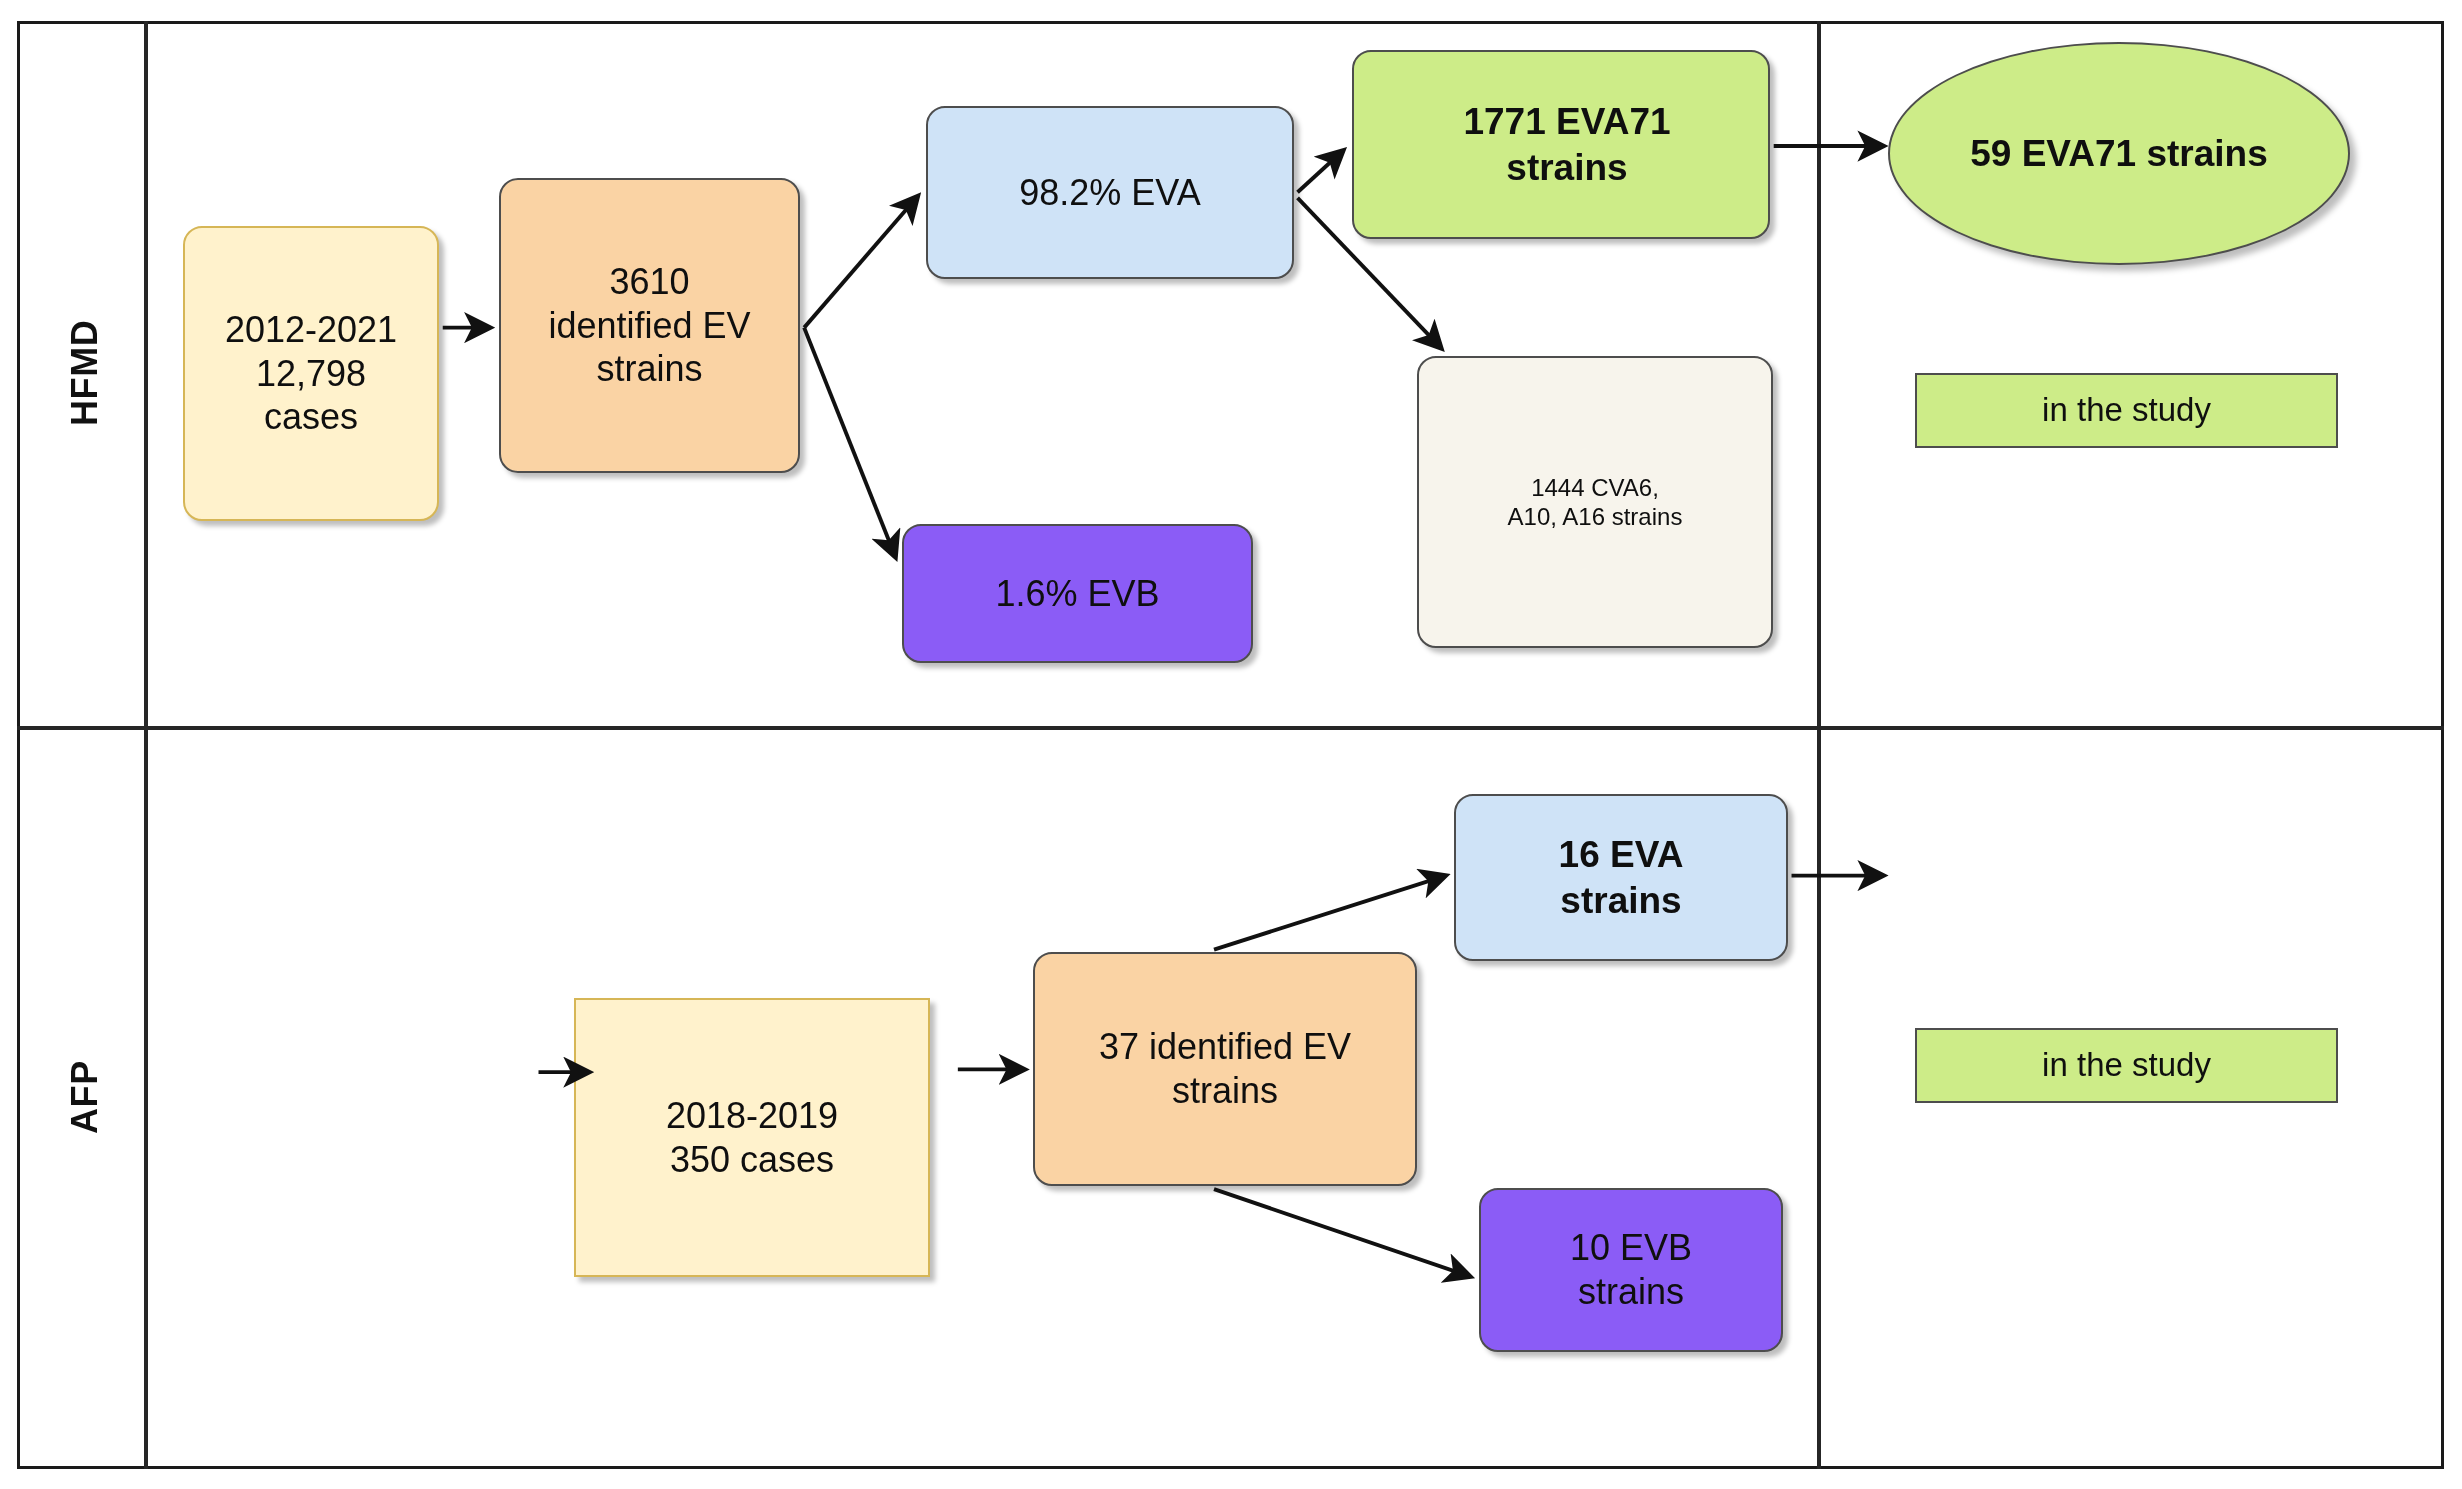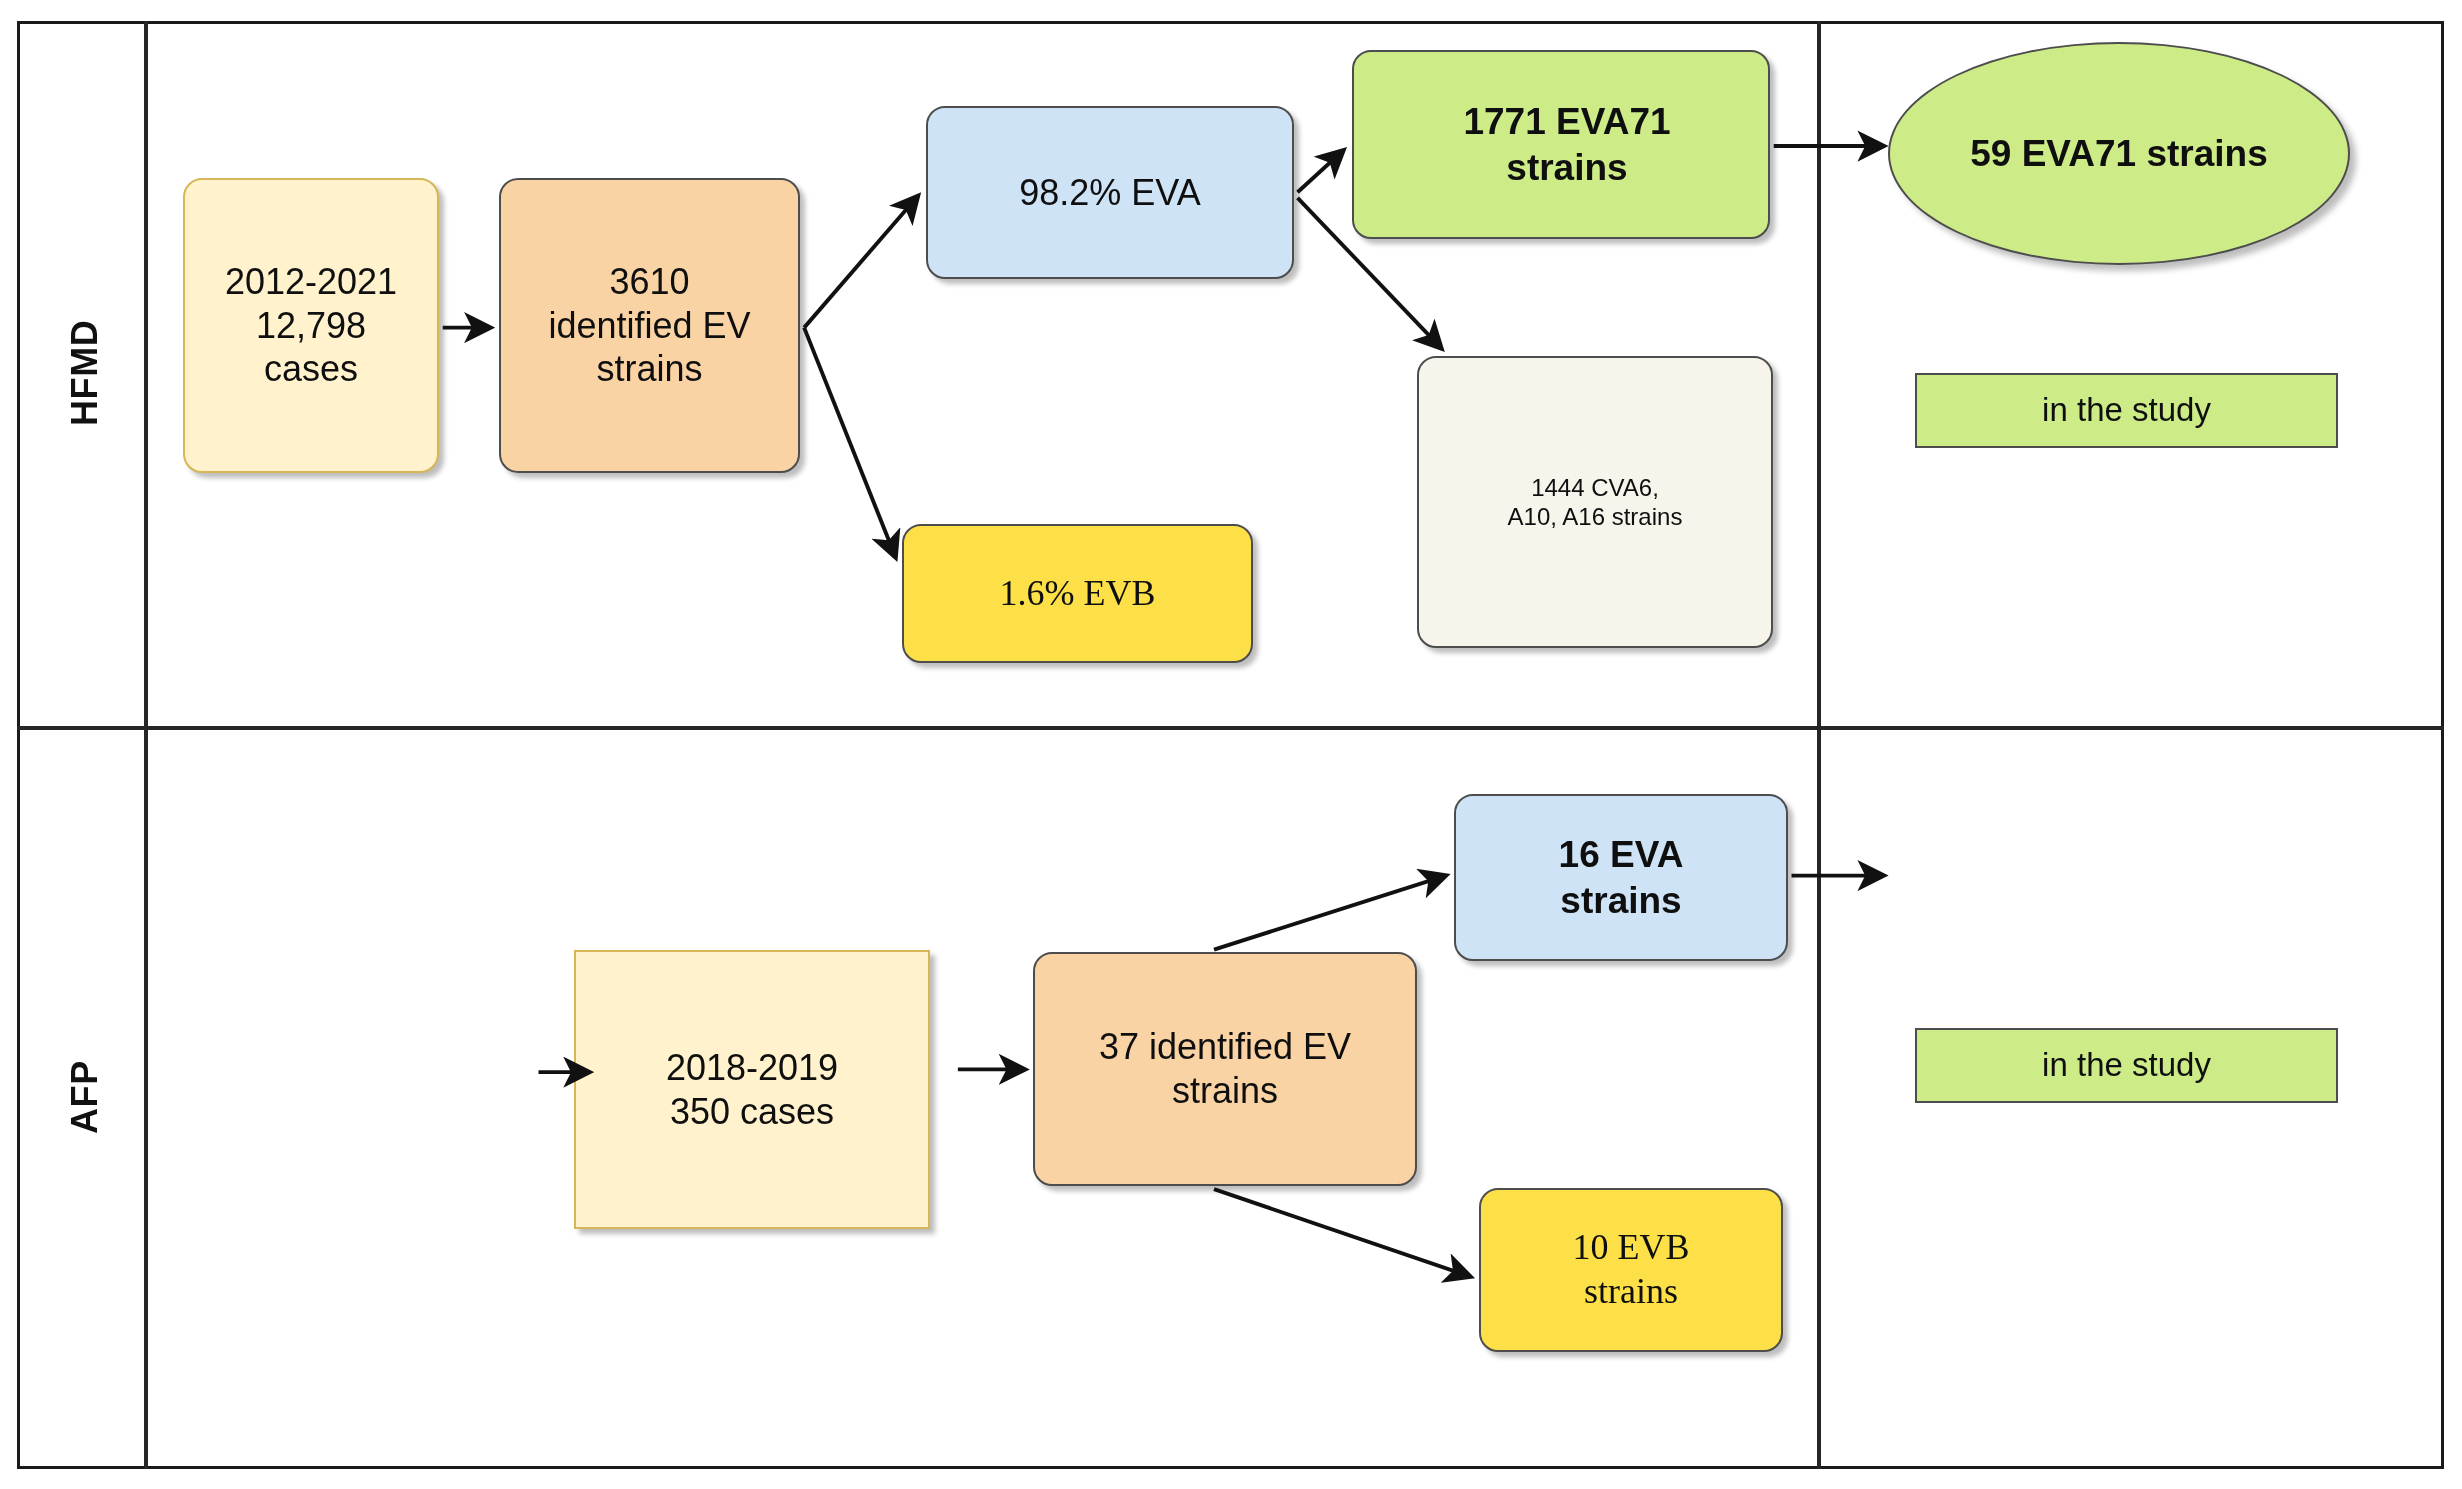--- a/index.html
+++ b/index.html
@@ -44,24 +44,24 @@
     border-style:solid;
     box-shadow:5px 5px 5px rgba(0,0,0,0.26);
     white-space:pre-line;
   }
   .rounded{border-radius:19px;}
   .square{border-radius:0;}
   .ellipse{border-radius:50%;box-shadow:6.1px 6.1px 6.1px rgba(0,0,0,0.26);}
   .flat{box-shadow:none;}
   .bold{font-weight:bold;}
   
-  .fill-yellow{background:#fff2cc;border-color:#d6b656;border-width:2.8px;}
+  .fill-yellow{background:#fff2cc;border-color:#d6b656;border-width:2.8px;margin-top:48px;}
   .fill-orange{background:#fad3a4;border-color:#4d4d4d;border-width:2.8px;}
   .fill-blue  {background:#cfe3f7;border-color:#4d4d4d;border-width:2.8px;}
-  .fill-pink  {background:#fde047;border-color:#4d4d4d;border-width:2.8px;font-family:Liberation Serif, serif;}
+  .fill-pink  {background:#8b5cf6;border-color:#4d4d4d;border-width:2.8px;}
   .fill-cream {background:#f7f4ec;border-color:#4d4d4d;border-width:2.8px;}
   .fill-green {background:#cdec88;border-color:#4d4d4d;border-width:2.8px;}
   
   .edges{position:absolute;left:0;top:0;width:2462px;height:1490px;pointer-events:none;}
 </style>
 </head>
 <body>
 
 <div id="stage">
 

